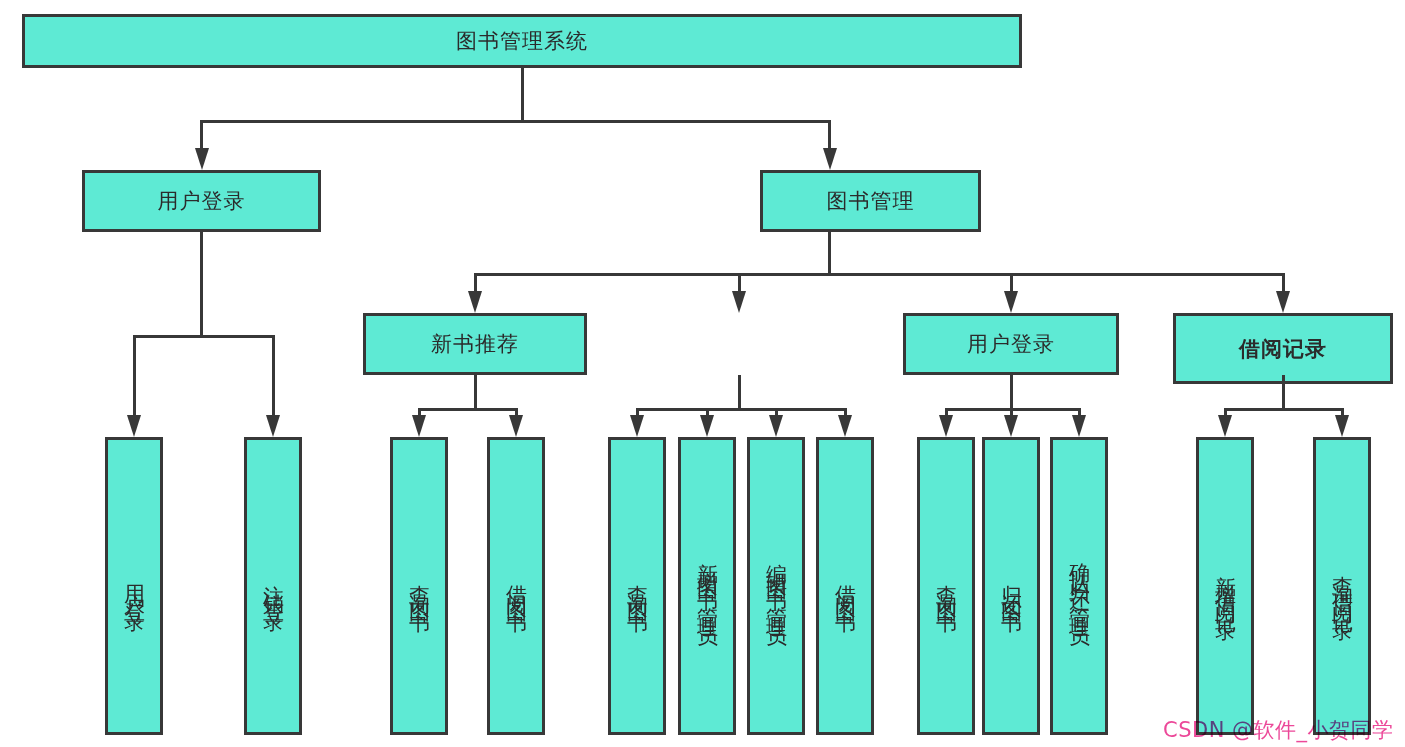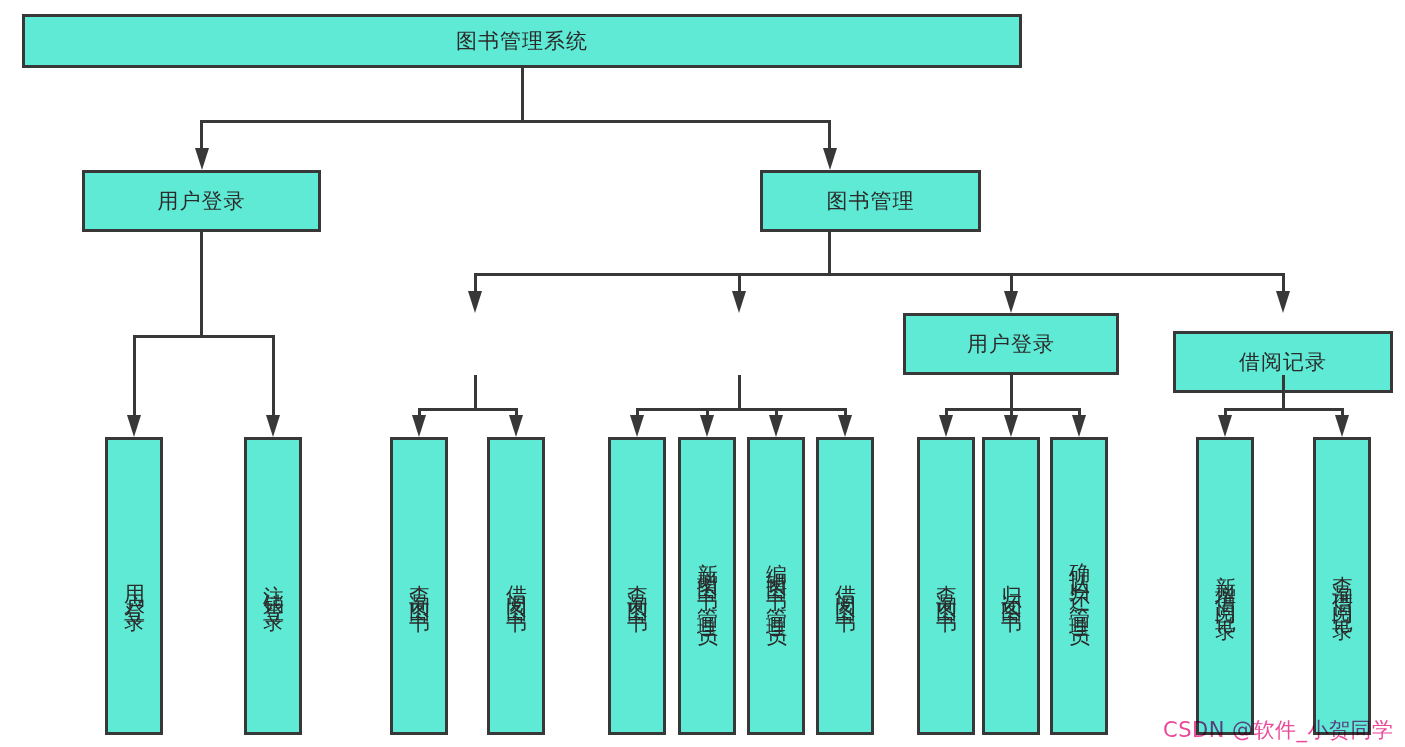--- a/index.html
+++ b/index.html
@@ -71,24 +71,27 @@
     <span>图书管理系统</span>
   </div>
 
   <div class="node h-node" style="left:82px; top:170px; width:239px; height:62px;">
     <span>用户登录</span>
   </div>
   <div class="node h-node" style="left:712px; top:170px; width:221px; height:62px;margin-left:48px;">
     <span>图书管理</span>
   </div>
 
+  <div class="node h-node" style="left:363px; top:313px; width:224px; height:62px;">
+    <span>新书推荐</span>
+  </div>
   <div class="node h-node" style="left:903px; top:313px; width:216px; height:62px;">
     <span>用户登录</span>
   </div>
-  <div class="node h-node" style="left:1173px; top:331px; width:220px; height:62px;">
+  <div class="node h-node" style="left:1173px; top:313px; width:220px; height:71px;font-weight:bold;">
     <span>借阅记录</span>
   </div>
 
   <div class="node v-node" style="left:105px; top:437px; width:58px; height:298px;">
     <span>用户登录</span>
   </div>
   <div class="node v-node" style="left:244px; top:437px; width:58px; height:298px;">
     <span>注销登录</span>
   </div>
 

